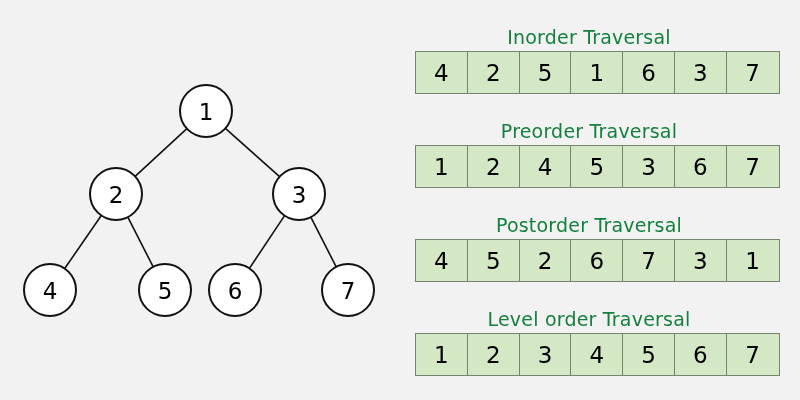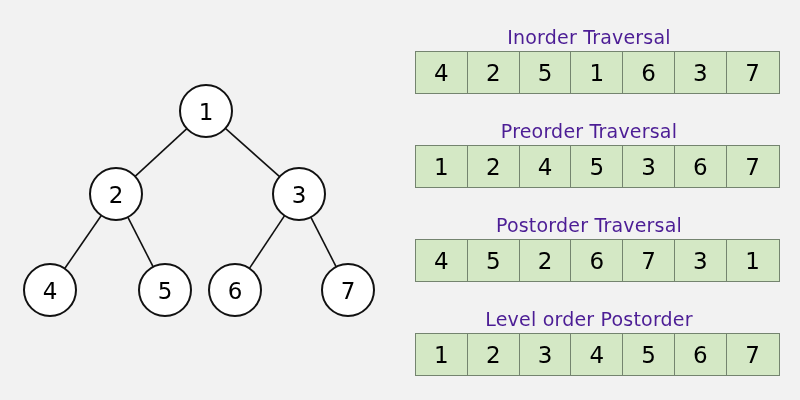--- a/index.html
+++ b/index.html
@@ -64,21 +64,21 @@
     left: 0;
     width: 400px;
   }
   .traversal-title {
     position: absolute;
     left: 0;
     top: 0;
     width: 378px;
     text-align: center;
     font-size: 19px;
-    color: #4c1d95;
+    color: #15803d;
     letter-spacing: 0.2px;
     white-space: nowrap;
   }
   .traversal-row {
     position: absolute;
     left: 15px;
     top: 25px;
     display: flex;
     border: 1.5px solid #74846f;
     box-sizing: border-box;
@@ -179,21 +179,21 @@
           <div class="traversal-cell" style="background: rgb(212, 232, 197); border-right-color: rgb(116, 132, 111);">4</div>
           <div class="traversal-cell" style="background: rgb(212, 232, 197); border-right-color: rgb(116, 132, 111);">5</div>
           <div class="traversal-cell" style="background: rgb(212, 232, 197); border-right-color: rgb(116, 132, 111);">2</div>
           <div class="traversal-cell" style="background: rgb(212, 232, 197); border-right-color: rgb(116, 132, 111);">6</div>
           <div class="traversal-cell" style="background: rgb(212, 232, 197); border-right-color: rgb(116, 132, 111);">7</div>
           <div class="traversal-cell" style="background: rgb(212, 232, 197); border-right-color: rgb(116, 132, 111);">3</div>
           <div class="traversal-cell" style="background: rgb(212, 232, 197); border-right-color: rgb(116, 132, 111);">1</div>
         </div>
       </div>
       <div class="traversal-block" style="top: 308px;">
-        <div class="traversal-title">Level order Postorder</div>
+        <div class="traversal-title">Level order Traversal</div>
         <div class="traversal-row" style="border-color: rgb(116, 132, 111);">
           <div class="traversal-cell" style="background: rgb(212, 232, 197); border-right-color: rgb(116, 132, 111);">1</div>
           <div class="traversal-cell" style="background: rgb(212, 232, 197); border-right-color: rgb(116, 132, 111);">2</div>
           <div class="traversal-cell" style="background: rgb(212, 232, 197); border-right-color: rgb(116, 132, 111);">3</div>
           <div class="traversal-cell" style="background: rgb(212, 232, 197); border-right-color: rgb(116, 132, 111);">4</div>
           <div class="traversal-cell" style="background: rgb(212, 232, 197); border-right-color: rgb(116, 132, 111);">5</div>
           <div class="traversal-cell" style="background: rgb(212, 232, 197); border-right-color: rgb(116, 132, 111);">6</div>
           <div class="traversal-cell" style="background: rgb(212, 232, 197); border-right-color: rgb(116, 132, 111);">7</div>
         </div>
       </div>

